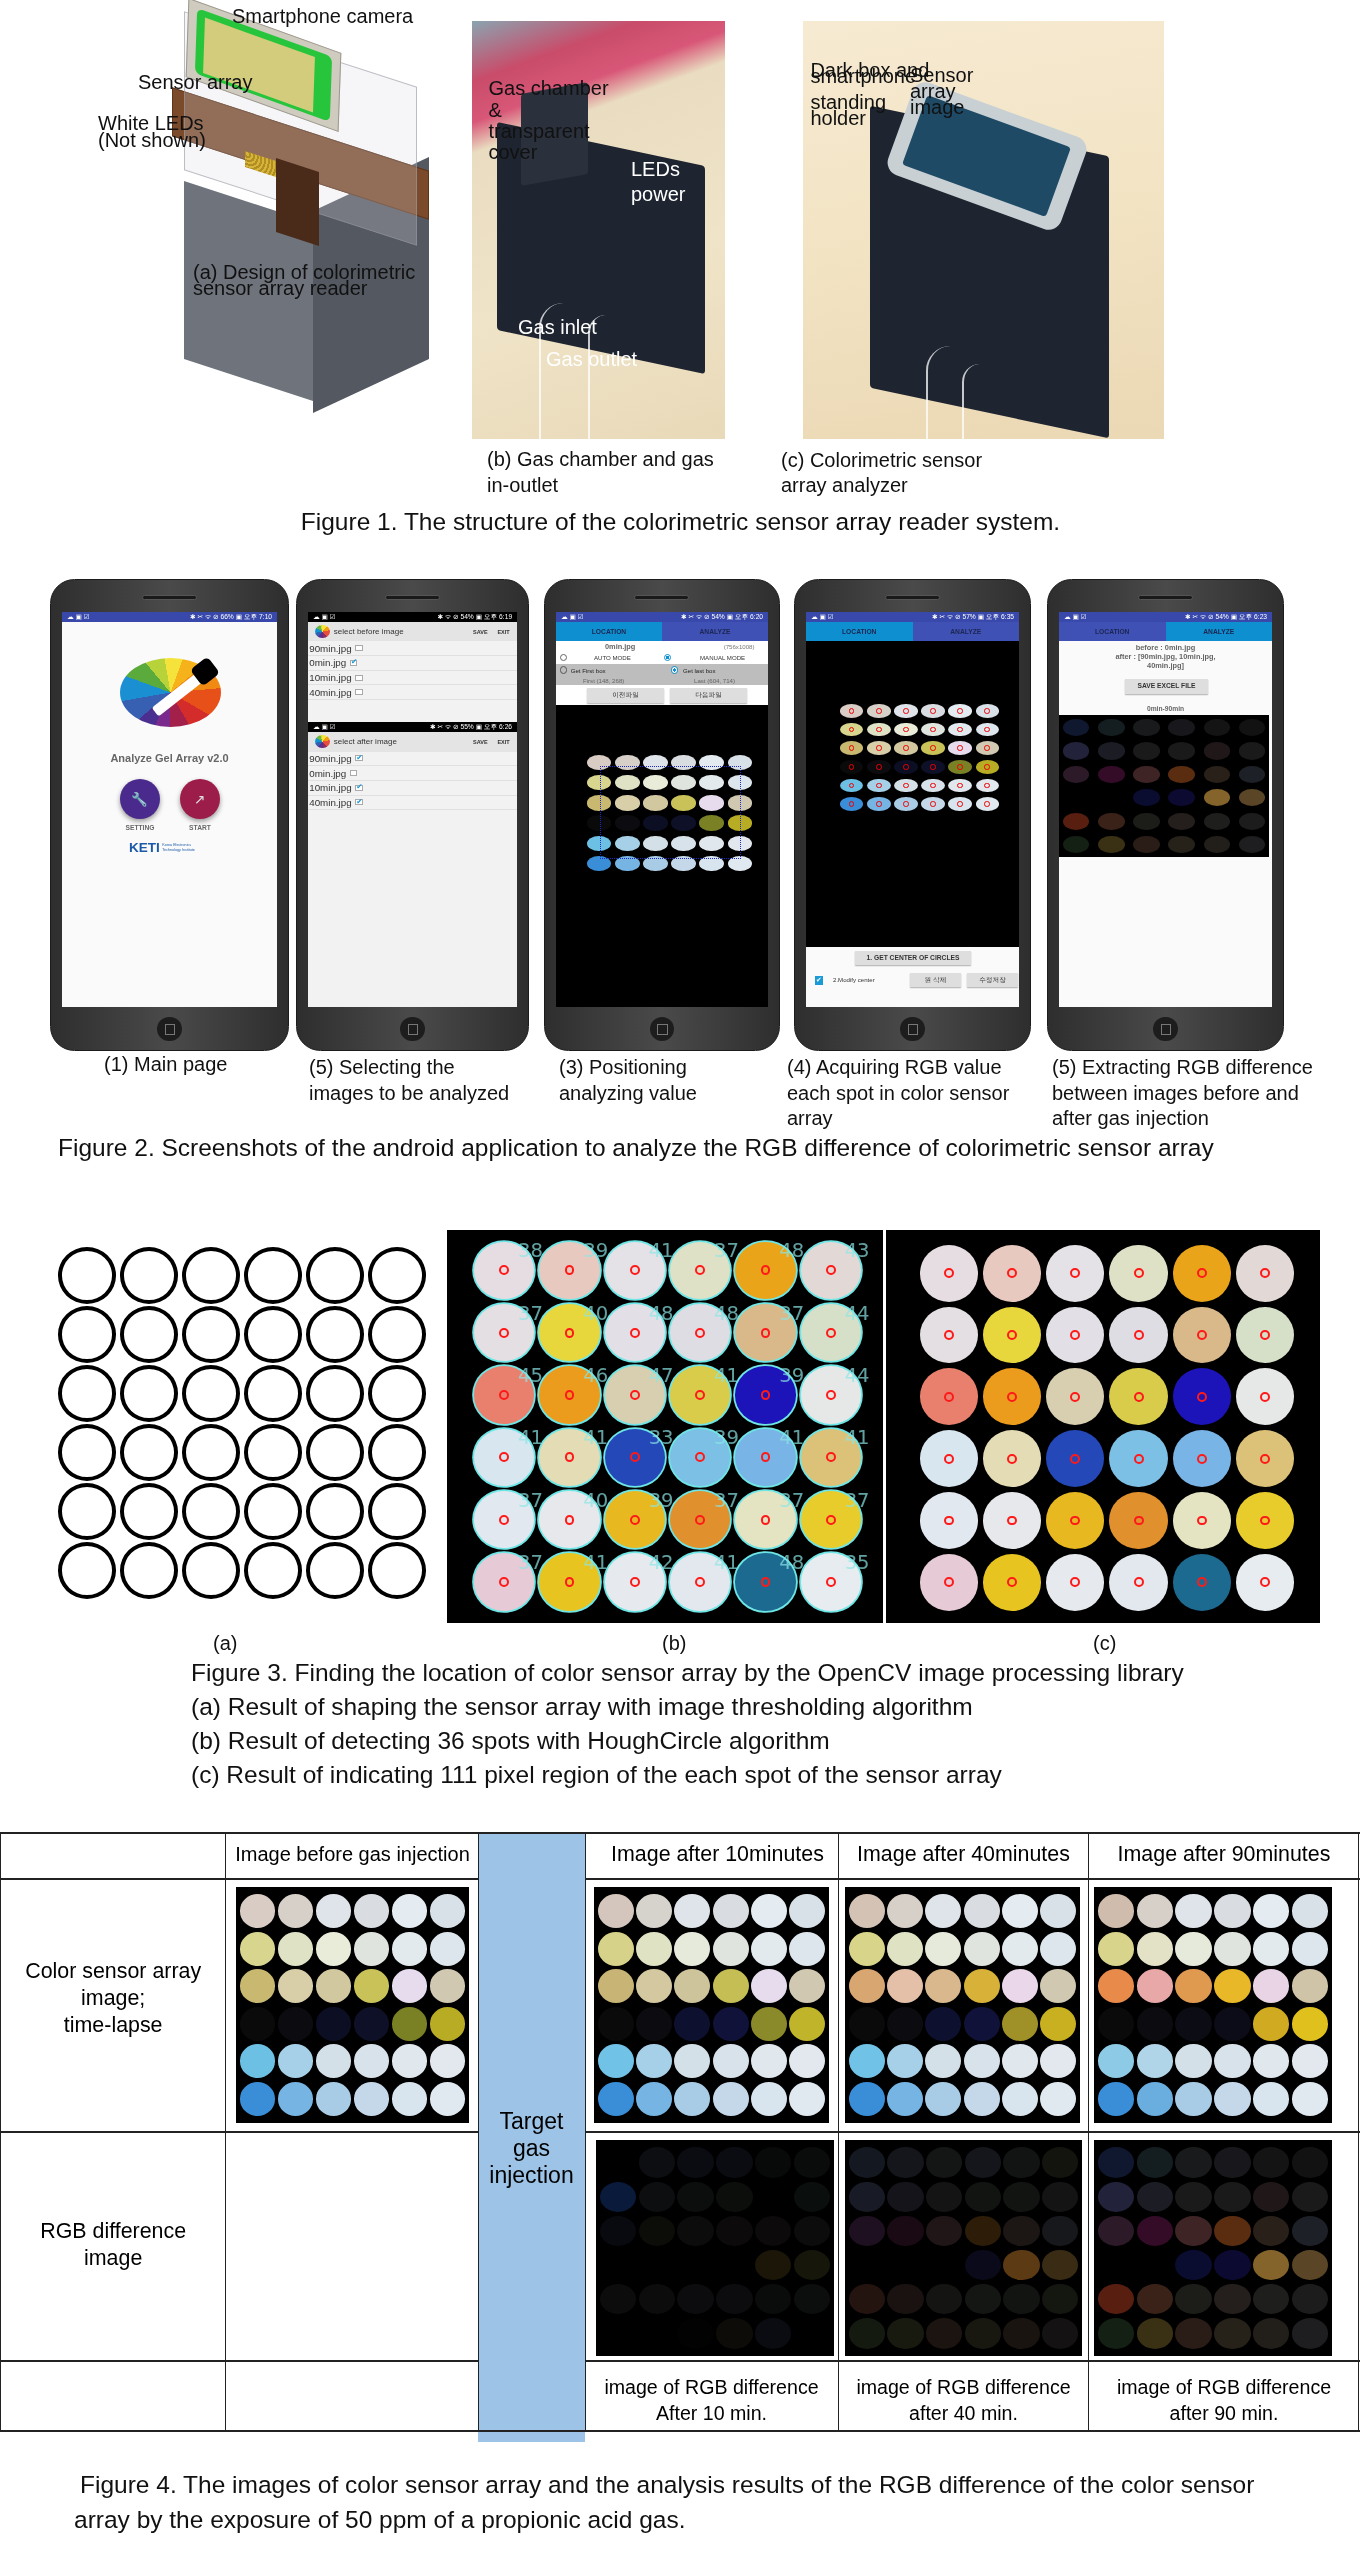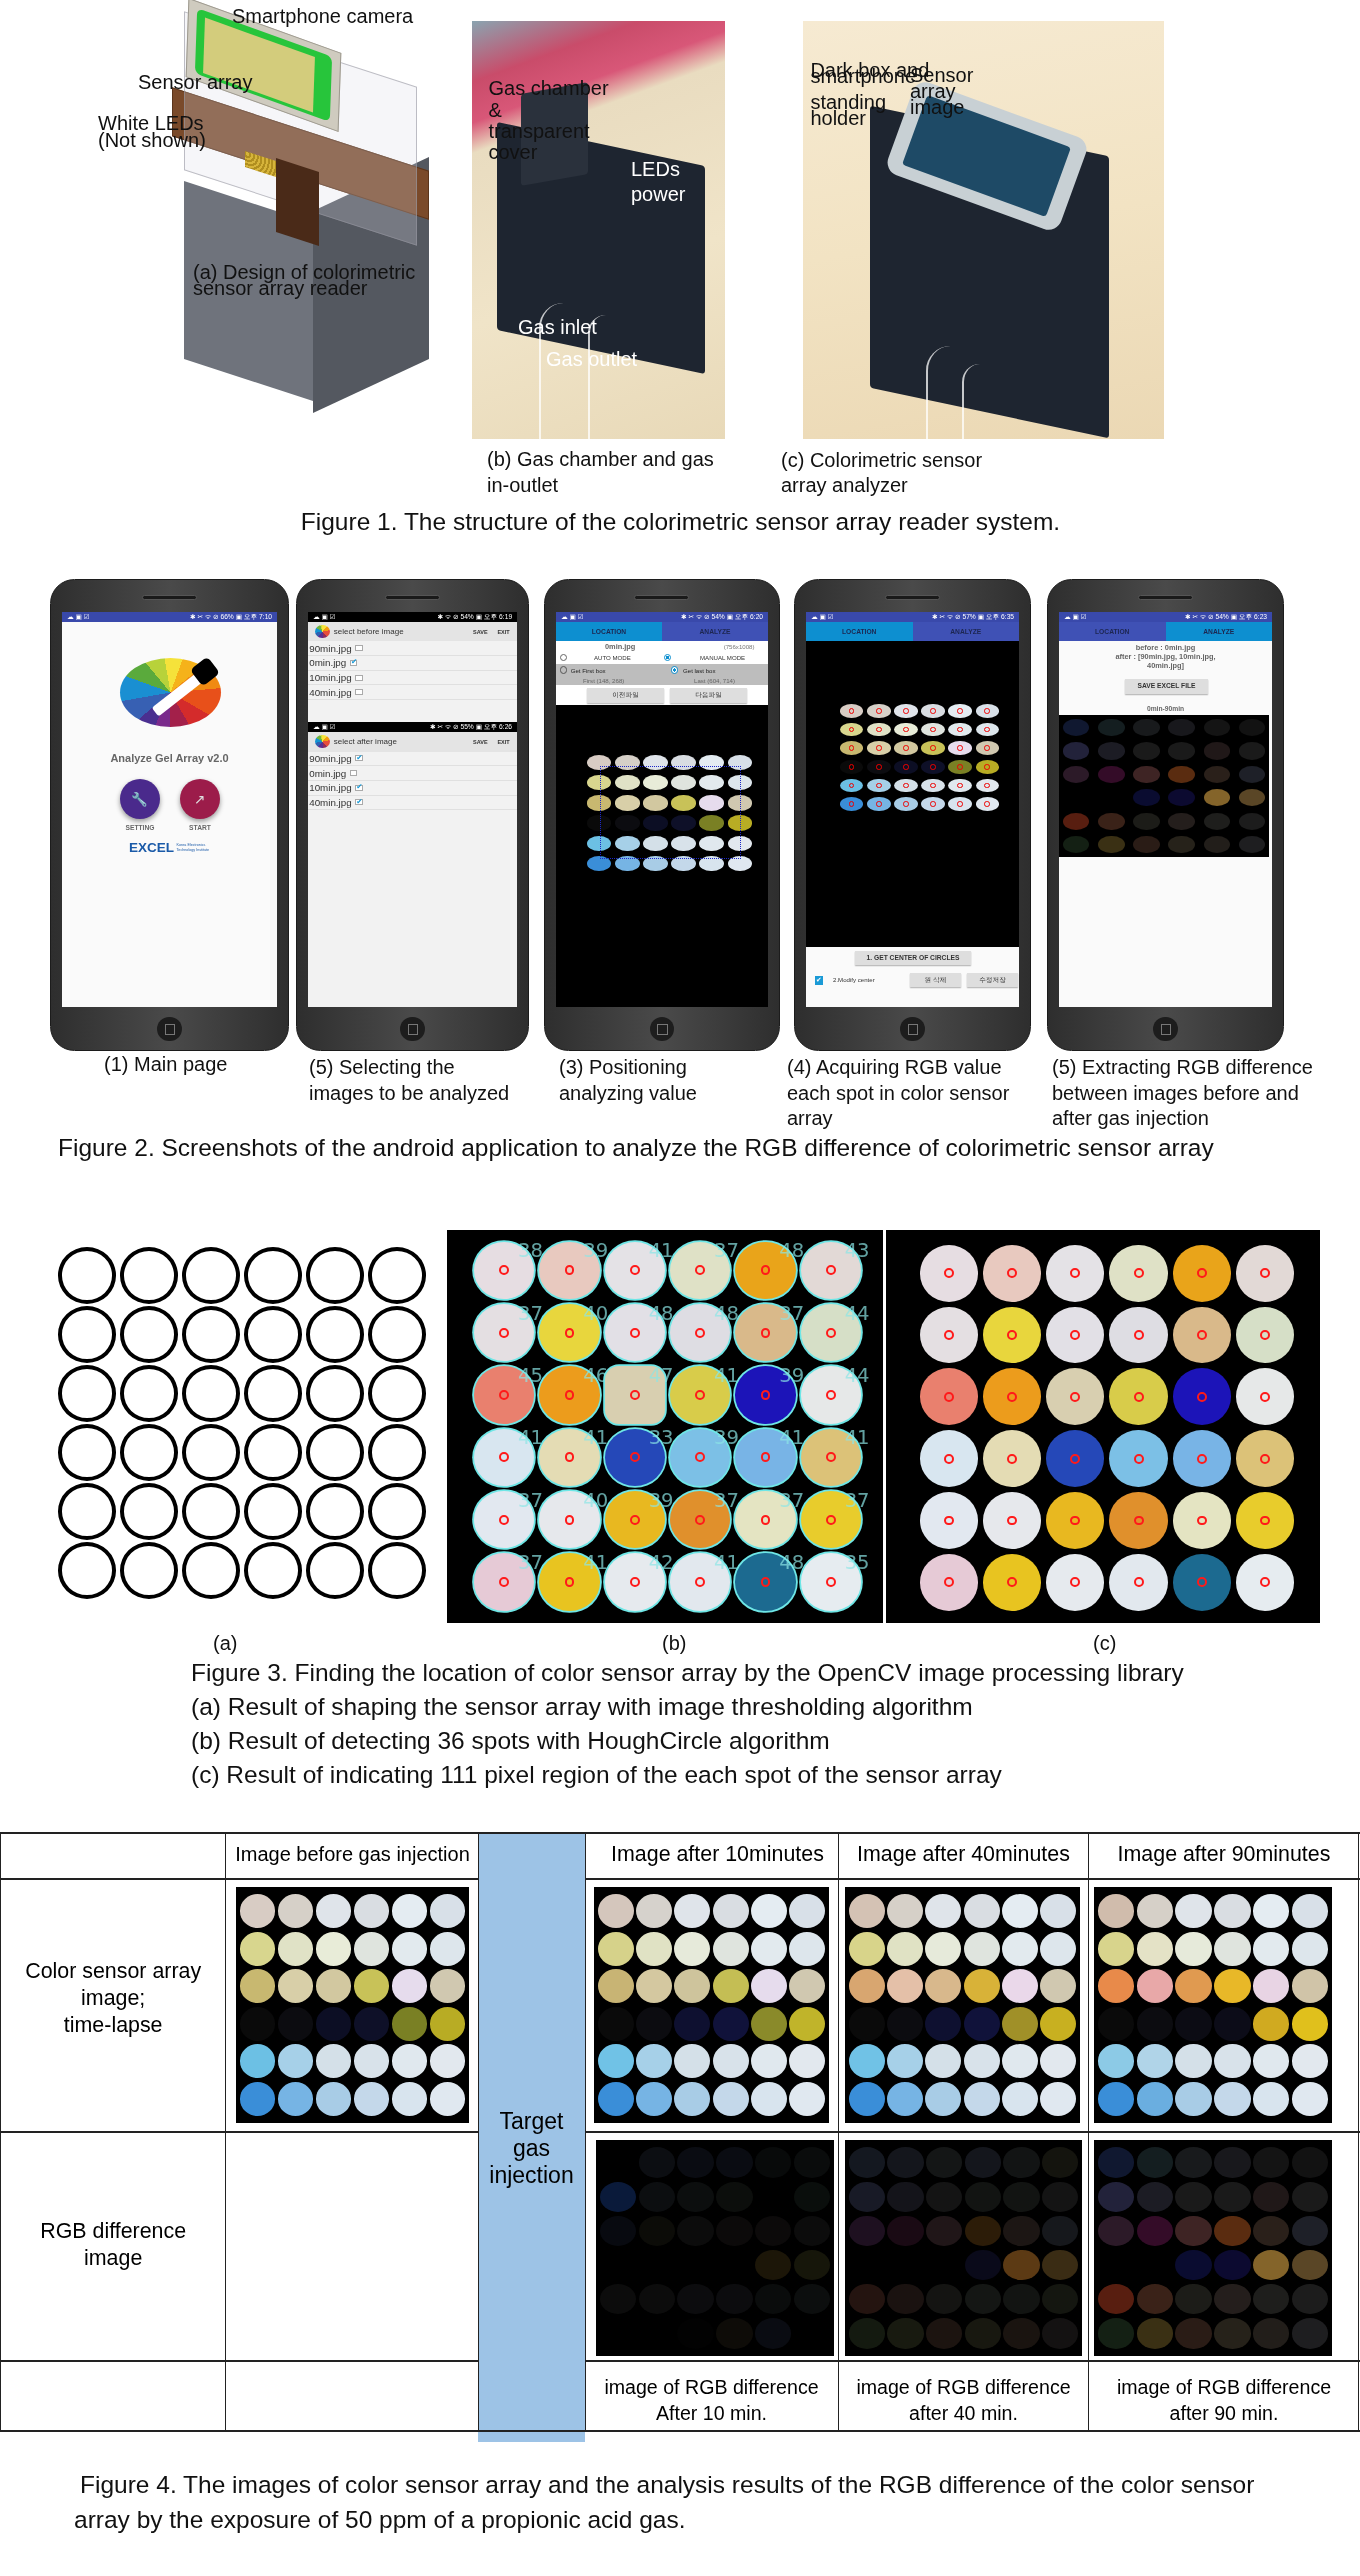--- a/index.html
+++ b/index.html
@@ -147,21 +147,21 @@
     <div class="app-title" style="position:absolute;left:0;right:0;top:140px;">Analyze Gel Array v2.0</div>
     <div style="position:absolute;left:58px;top:167px;">
       <div class="round-btn" style="background:#4a2a8c;">🔧</div>
       <div class="btn-label">SETTING</div>
     </div>
     <div style="position:absolute;left:118px;top:167px;">
       <div class="round-btn" style="background:#9c1c4a;">↗</div>
       <div class="btn-label">START</div>
     </div>
     <div style="position:absolute;left:67px;top:228px;display:flex;align-items:center;">
-      <span style="font-weight:bold;font-size:13.5px;color:#1a5aa8;">EXCEL</span>
+      <span style="font-weight:bold;font-size:13.5px;color:#1a5aa8;">KETI</span>
       <span style="font-size:3.7px;color:#1a5aa8;margin-left:2.5px;line-height:4.3px;">
         <span>Korea Electronics</span><br>
         <span>Technology Institute</span>
       </span>
     </div>
   </div>
   <div class="home"></div>
 </div>
 
 <div class="phone" style="left:296px;width:233px;">
@@ -592,21 +592,21 @@
         <span style="position: absolute; right: -8.6px; top: -2.5px; font-size: 19.6px; color: rgba(140, 230, 230, 0.7); font-family: &quot;DejaVu Sans&quot;, sans-serif;">44</span>
       </div>
       <div class="cspot ring" style="background: rgb(233, 128, 110);">
         <span class="m"></span>
         <span style="position: absolute; right: -8.6px; top: -2.5px; font-size: 19.6px; color: rgba(140, 230, 230, 0.7); font-family: &quot;DejaVu Sans&quot;, sans-serif;">45</span>
       </div>
       <div class="cspot ring" style="background: rgb(236, 156, 28);">
         <span class="m"></span>
         <span style="position: absolute; right: -8.6px; top: -2.5px; font-size: 19.6px; color: rgba(140, 230, 230, 0.7); font-family: &quot;DejaVu Sans&quot;, sans-serif;">46</span>
       </div>
-      <div class="cspot ring" style="background: rgb(216, 207, 176); border-radius: 14px;">
+      <div class="cspot ring" style="background: rgb(216, 207, 176);">
         <span class="m"></span>
         <span style="position: absolute; right: -8.6px; top: -2.5px; font-size: 19.6px; color: rgba(140, 230, 230, 0.7); font-family: &quot;DejaVu Sans&quot;, sans-serif;">47</span>
       </div>
       <div class="cspot ring" style="background: rgb(216, 204, 74);">
         <span class="m"></span>
         <span style="position: absolute; right: -8.6px; top: -2.5px; font-size: 19.6px; color: rgba(140, 230, 230, 0.7); font-family: &quot;DejaVu Sans&quot;, sans-serif;">41</span>
       </div>
       <div class="cspot ring" style="background: rgb(28, 20, 184);">
         <span class="m"></span>
         <span style="position: absolute; right: -8.6px; top: -2.5px; font-size: 19.6px; color: rgba(140, 230, 230, 0.7); font-family: &quot;DejaVu Sans&quot;, sans-serif;">39</span>

